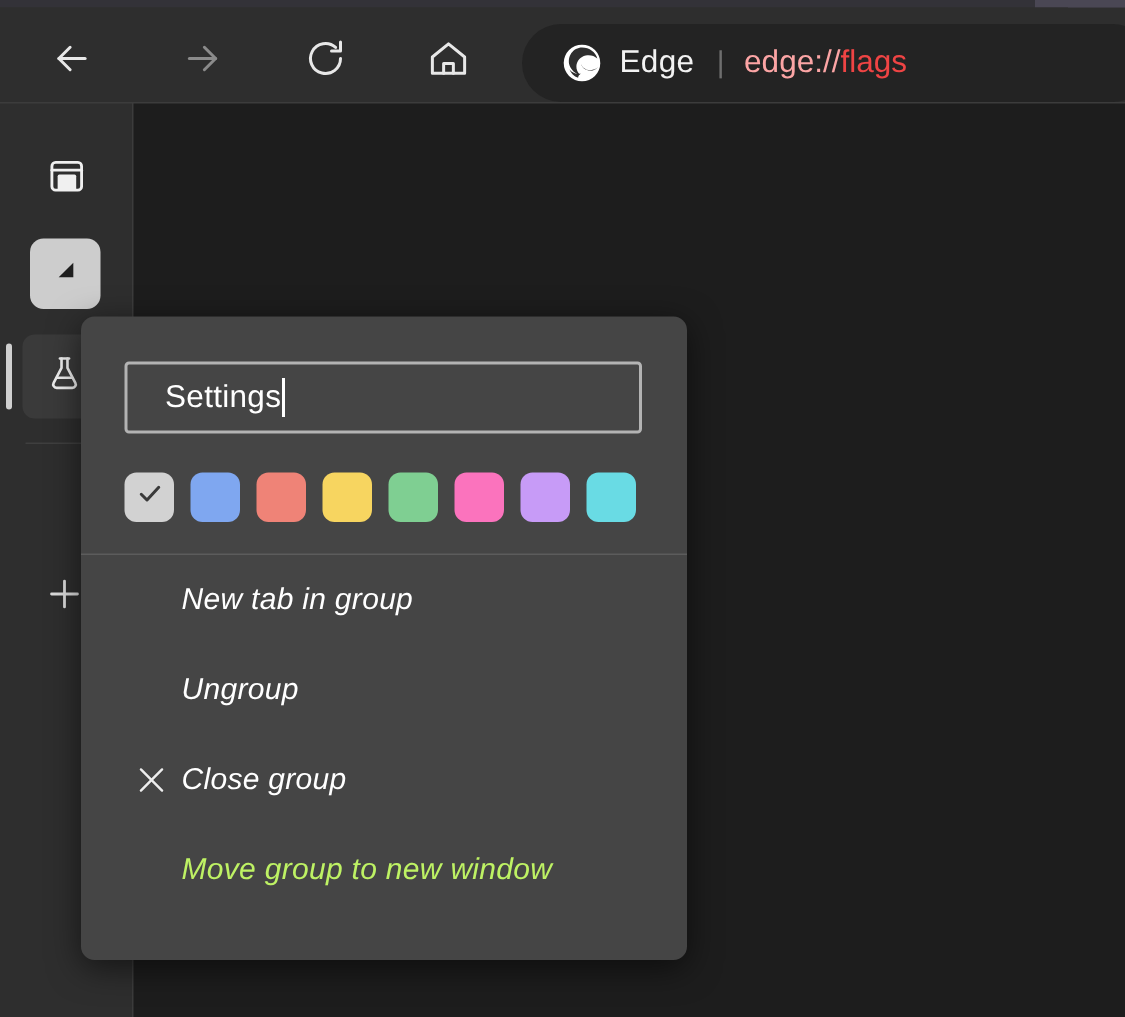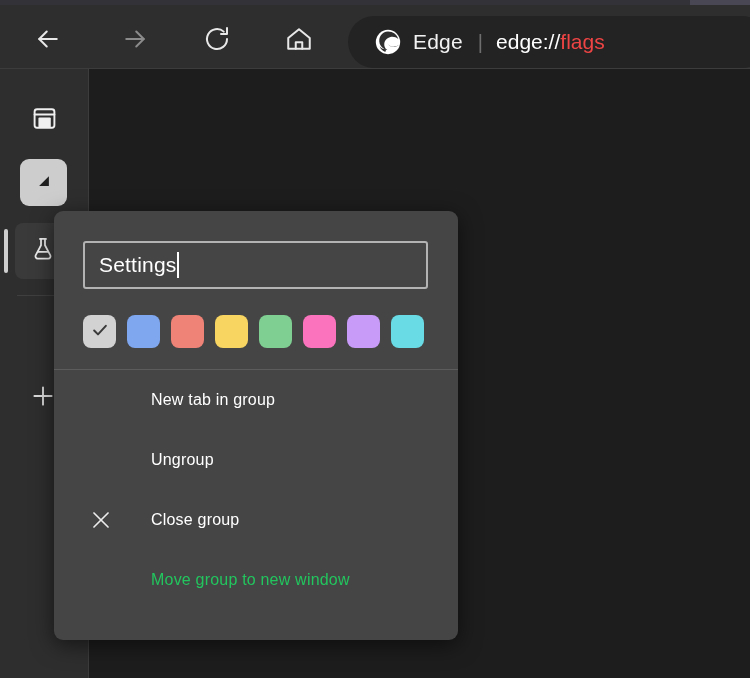--- a/index.html
+++ b/index.html
@@ -90,21 +90,21 @@
     color: #6e6e6e;
     font-size: 20px;
     margin: 0 13px 0 15px;
     font-weight: 300;
   }
   .addr-url {
     font-size: 21px;
     color: #9b9b9b;
     white-space: nowrap;
   }
-  .addr-url .url-host { color: #ffffff; }
+  .addr-url .url-host { color: #fca5a5; }
   .addr-url .url-path { color: #ef4444; }
 
   
   .tabstrip {
     position: absolute;
     top: 68px; left: 0;
     width: 88px;
     height: 610px;
     background: #2e2e2e;
     border-top: 1px solid #3c3c3c;
@@ -209,21 +209,21 @@
     position: absolute;
     top: 30px;
     left: 29px;
     width: 345px;
     height: 48px;
     background: #454545;
     border: 2px solid #b3b3b3;
     border-radius: 3px;
     display: flex;
     align-items: center;
-    padding-left: 14px;
+    padding-left: 25px;
   }
   .name-input-text {
     color: #ffffff;
     font-size: 21px;
     letter-spacing: .2px;
   }
   .caret {
     display: inline-block;
     width: 2px;
     height: 26px;
@@ -273,26 +273,27 @@
     position: absolute;
     left: 30px;
     width: 34px;
     height: 34px;
     display: flex;
     align-items: center;
     justify-content: center;
   }
   .ctx-item-label {
     position: absolute;
-    left: 97px;
+    left: 67px;
     color: #ffffff;
-    font-size: 16px;
+    font-size: 20px;
     letter-spacing: .2px;
-  }
-  .ctx-item.disabled .ctx-item-label { color: #22c55e; }
+    font-style: italic;
+  }
+  .ctx-item.disabled .ctx-item-label { color: #bef264; }
 </style>
 </head>
 <body>
 
 <div id="app">
 
   <div class="top-strip">
     <div class="top-strip-accent"></div>
   </div>
 

